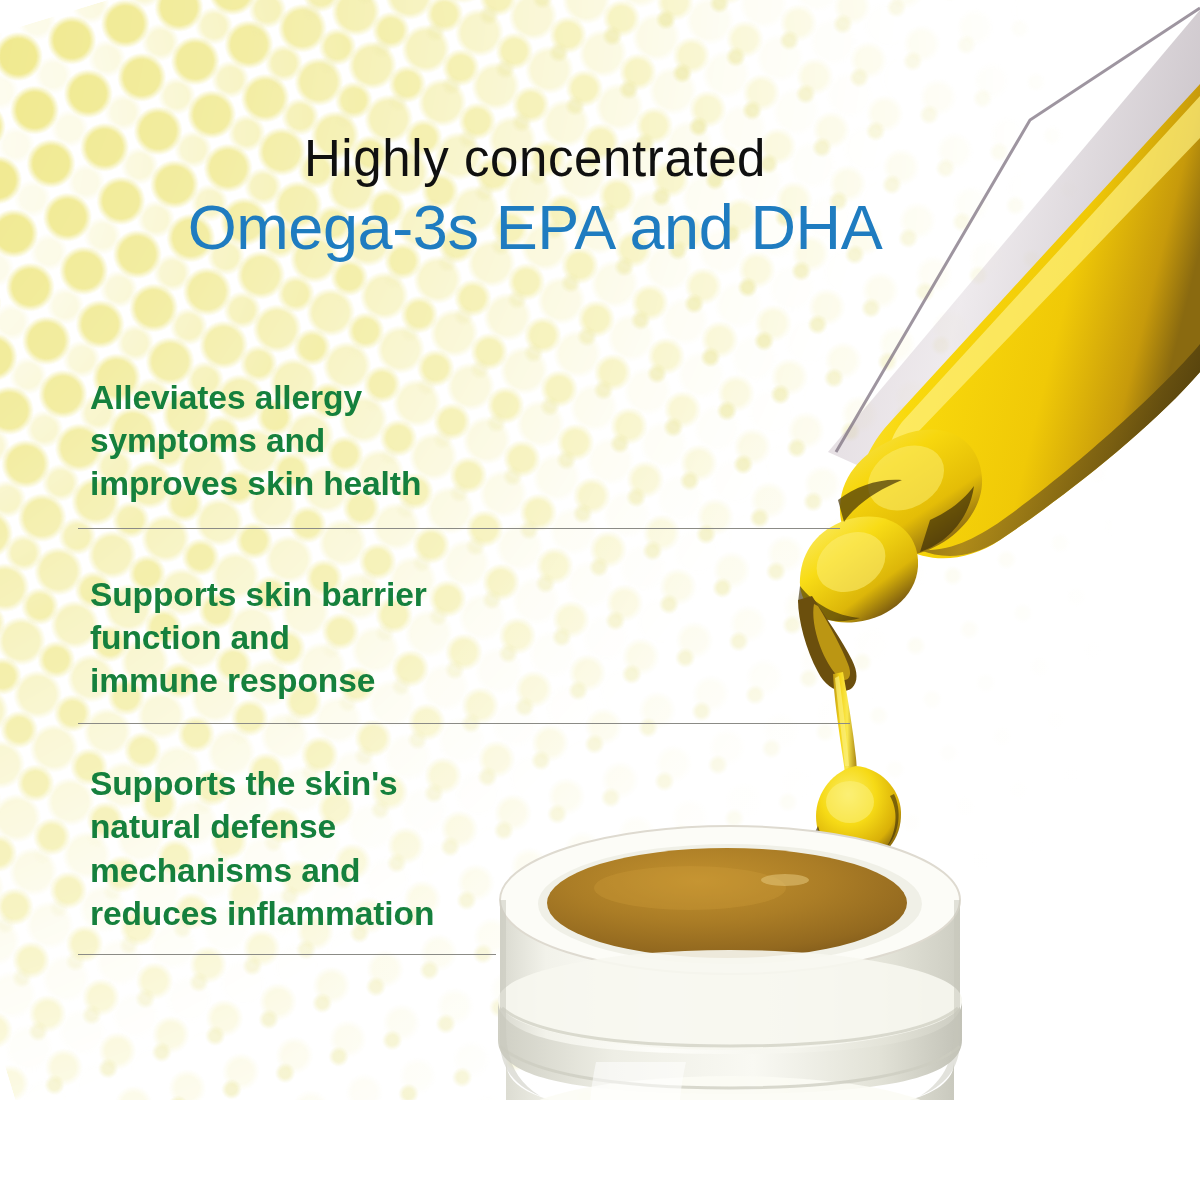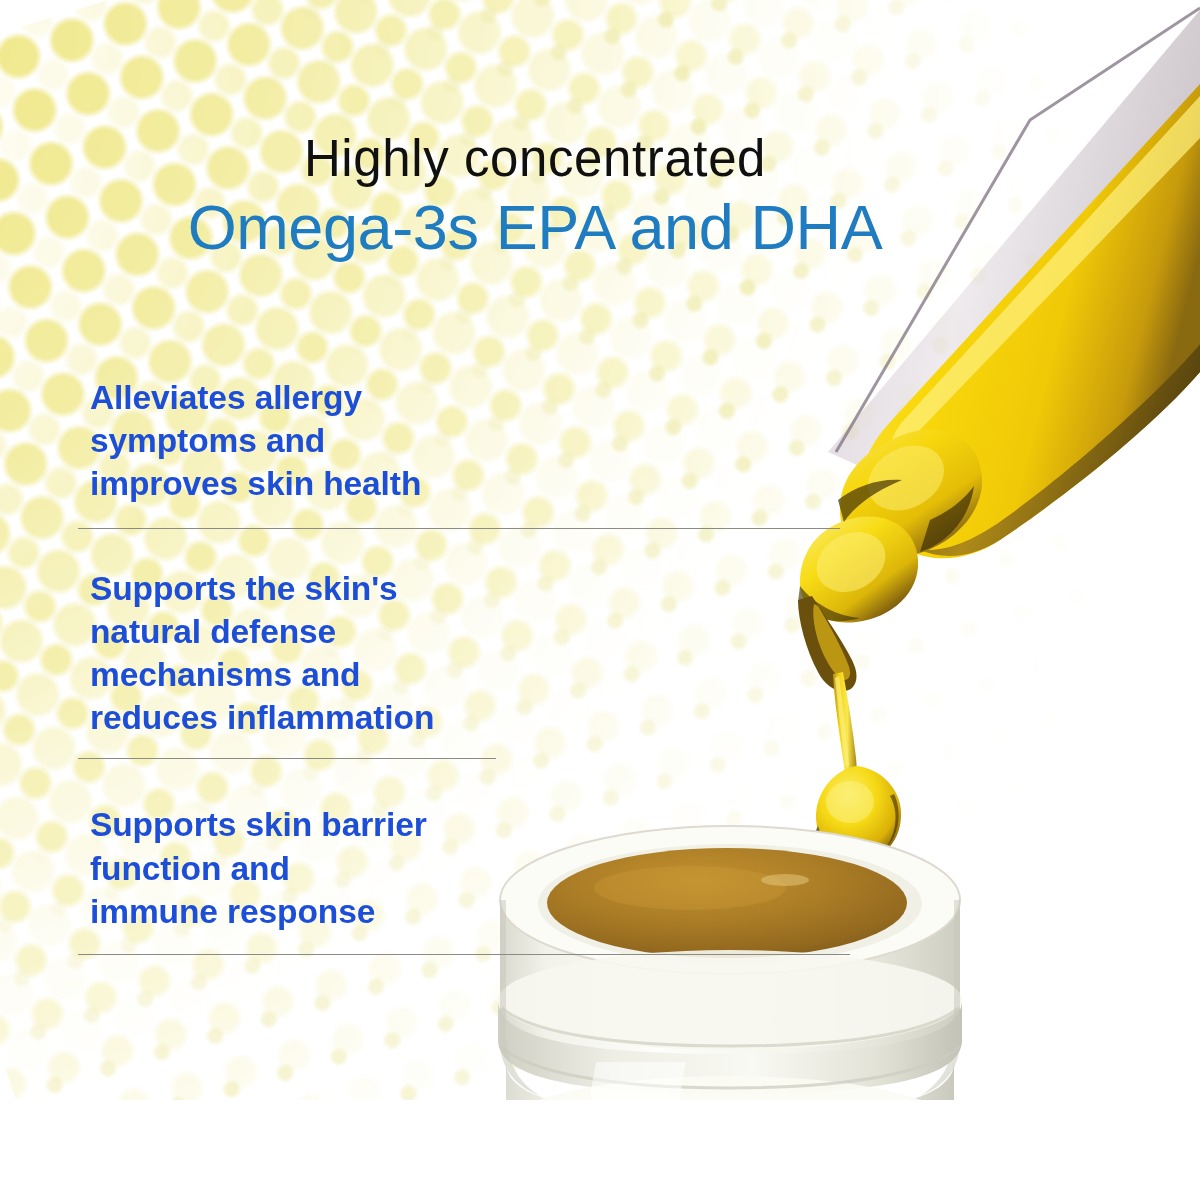--- a/index.html
+++ b/index.html
@@ -97,21 +97,21 @@
     left: 90px;
     top: 376px;
     width: 770px;
     z-index: 6;
   }
   .benefit { position: relative; }
   .benefit-text {
     font-size: 33.5px;
     font-weight: 700;
     line-height: 1.29;
-    color: #1d4ed8;
+    color: #15803d;
     letter-spacing: -0.1px;
     white-space: pre-line;
   }
   .benefit-rule {
     height: 0;
     border-top: 1.6px solid #8b8b86;
     margin-left: -12px;
   }
   .b1 .benefit-rule { margin-top: 22px; width: 762px; }
   .b2 .benefit-text  { margin-top: 44px; }
@@ -345,28 +345,28 @@
     <div class="headline">Omega-3s EPA and DHA</div>
   </div>
 
   <div class="benefits">
     <div class="benefit b1">
       <div class="benefit-text">Alleviates allergy
 symptoms and
 improves skin health</div>
       <div class="benefit-rule"></div>
     </div>
+    <div class="benefit b2">
+      <div class="benefit-text">Supports skin barrier
+function and
+immune response</div>
+      <div class="benefit-rule"></div>
+    </div>
     <div class="benefit b3">
       <div class="benefit-text">Supports the skin's
 natural defense
 mechanisms and
 reduces inflammation</div>
       <div class="benefit-rule"></div>
     </div>
-    <div class="benefit b2">
-      <div class="benefit-text">Supports skin barrier
-function and
-immune response</div>
-      <div class="benefit-rule"></div>
-    </div>
   </div>
 
 </div>
 
 </body></html>

